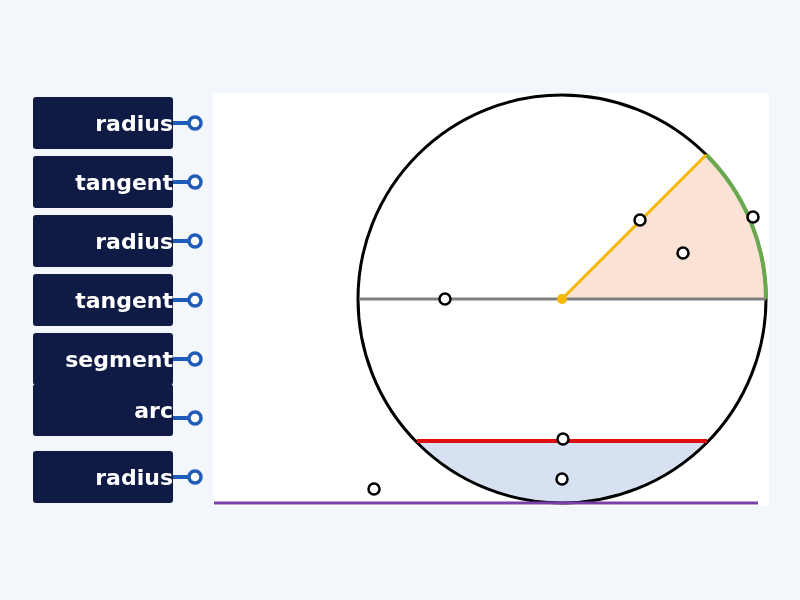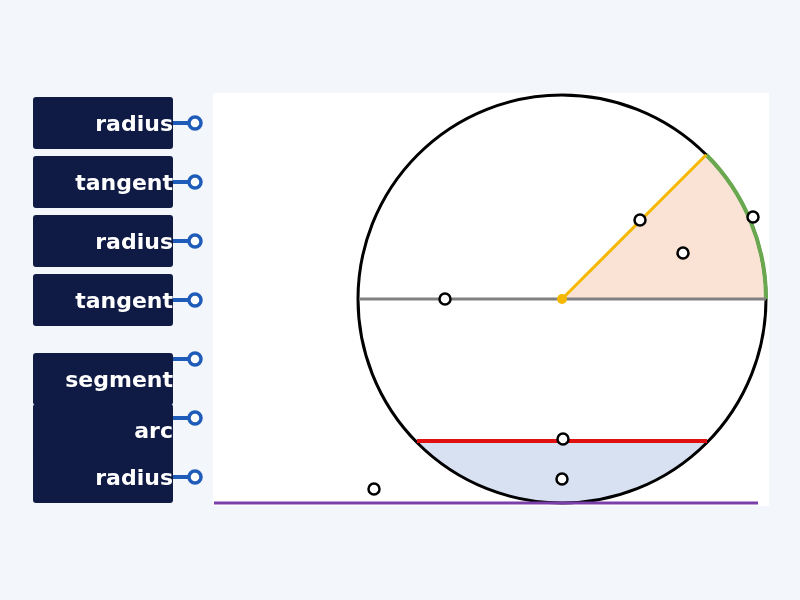--- a/index.html
+++ b/index.html
@@ -62,24 +62,24 @@
   </div>
 <div class="label-btn" style="top:156px">
     <span>tangent</span>
   </div>
 <div class="label-btn" style="top:215px">
     <span>radius</span>
   </div>
 <div class="label-btn" style="top:274px">
     <span>tangent</span>
   </div>
-<div class="label-btn" style="top:353px">
+<div class="label-btn" style="top:333px">
     <span>segment</span>
   </div>
-<div class="label-btn" style="top:404px">
+<div class="label-btn" style="top:384px">
     <span>arc</span>
   </div>
 <div class="label-btn" style="top:451px">
     <span>radius</span>
   </div>
 
 <svg class="connector" style="top:113px">
     <line x1="0" y1="10" x2="16" y2="10" stroke="#1f5bb8" stroke-width="4"></line>
     <circle cx="22" cy="10" r="6" fill="#ffffff" stroke="#1f5bb8" stroke-width="3.5"></circle>
   </svg>

